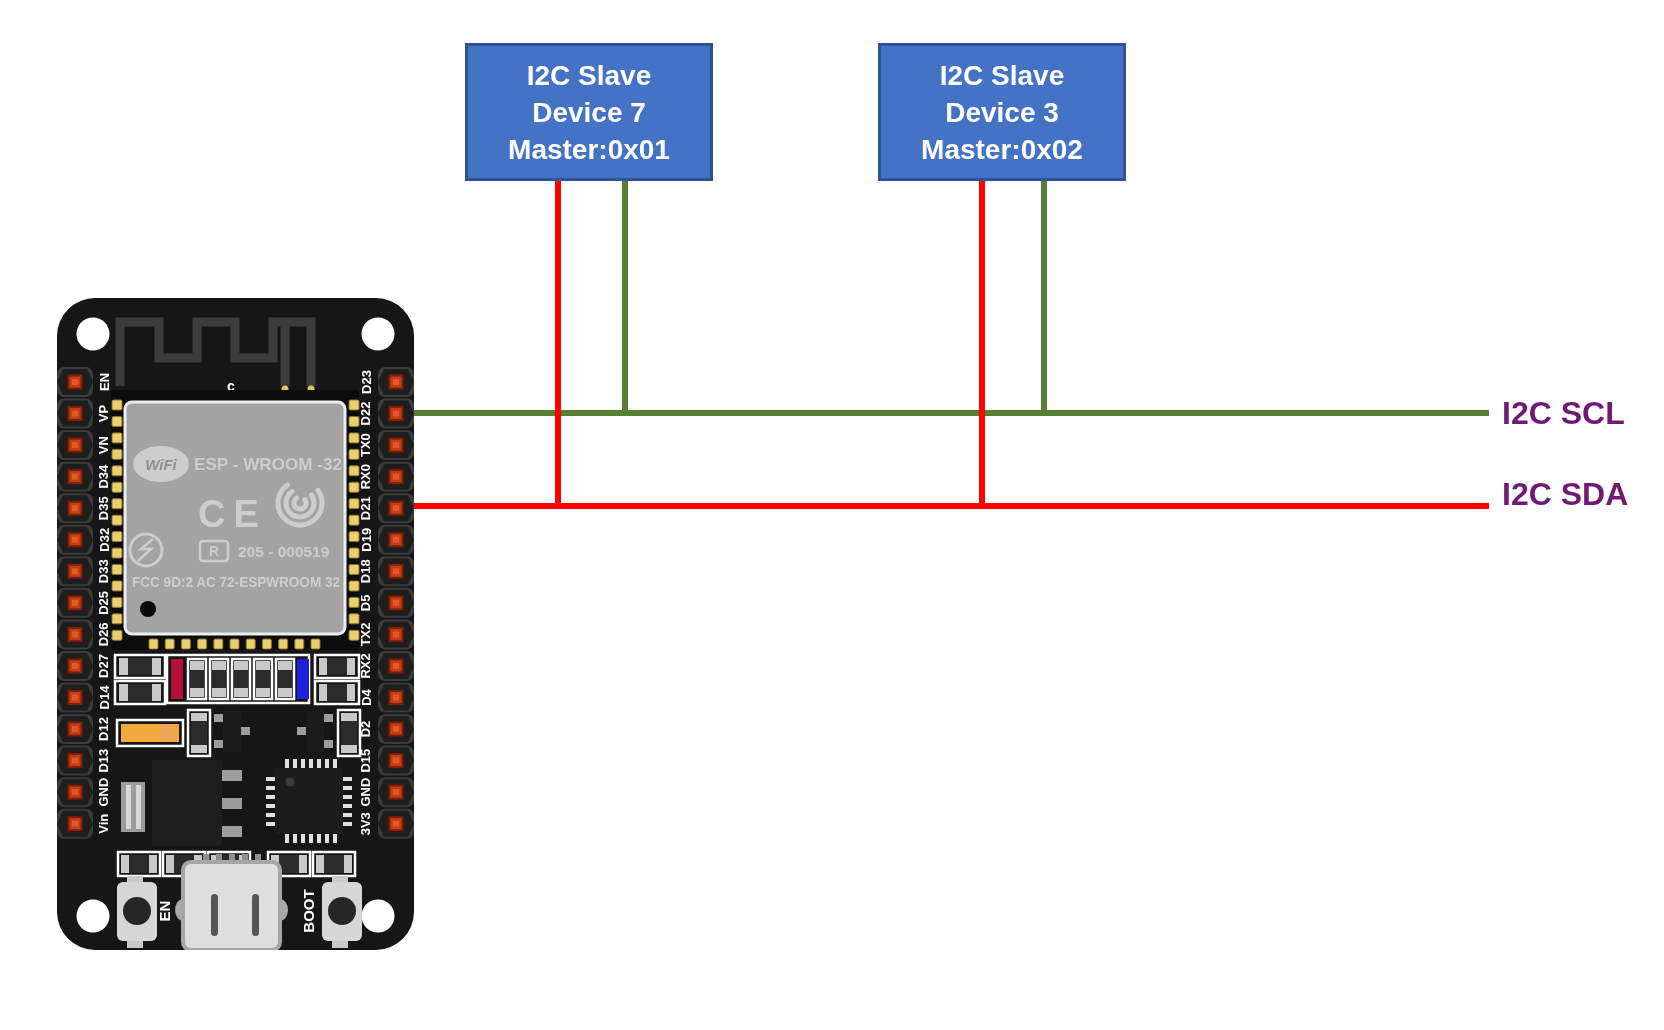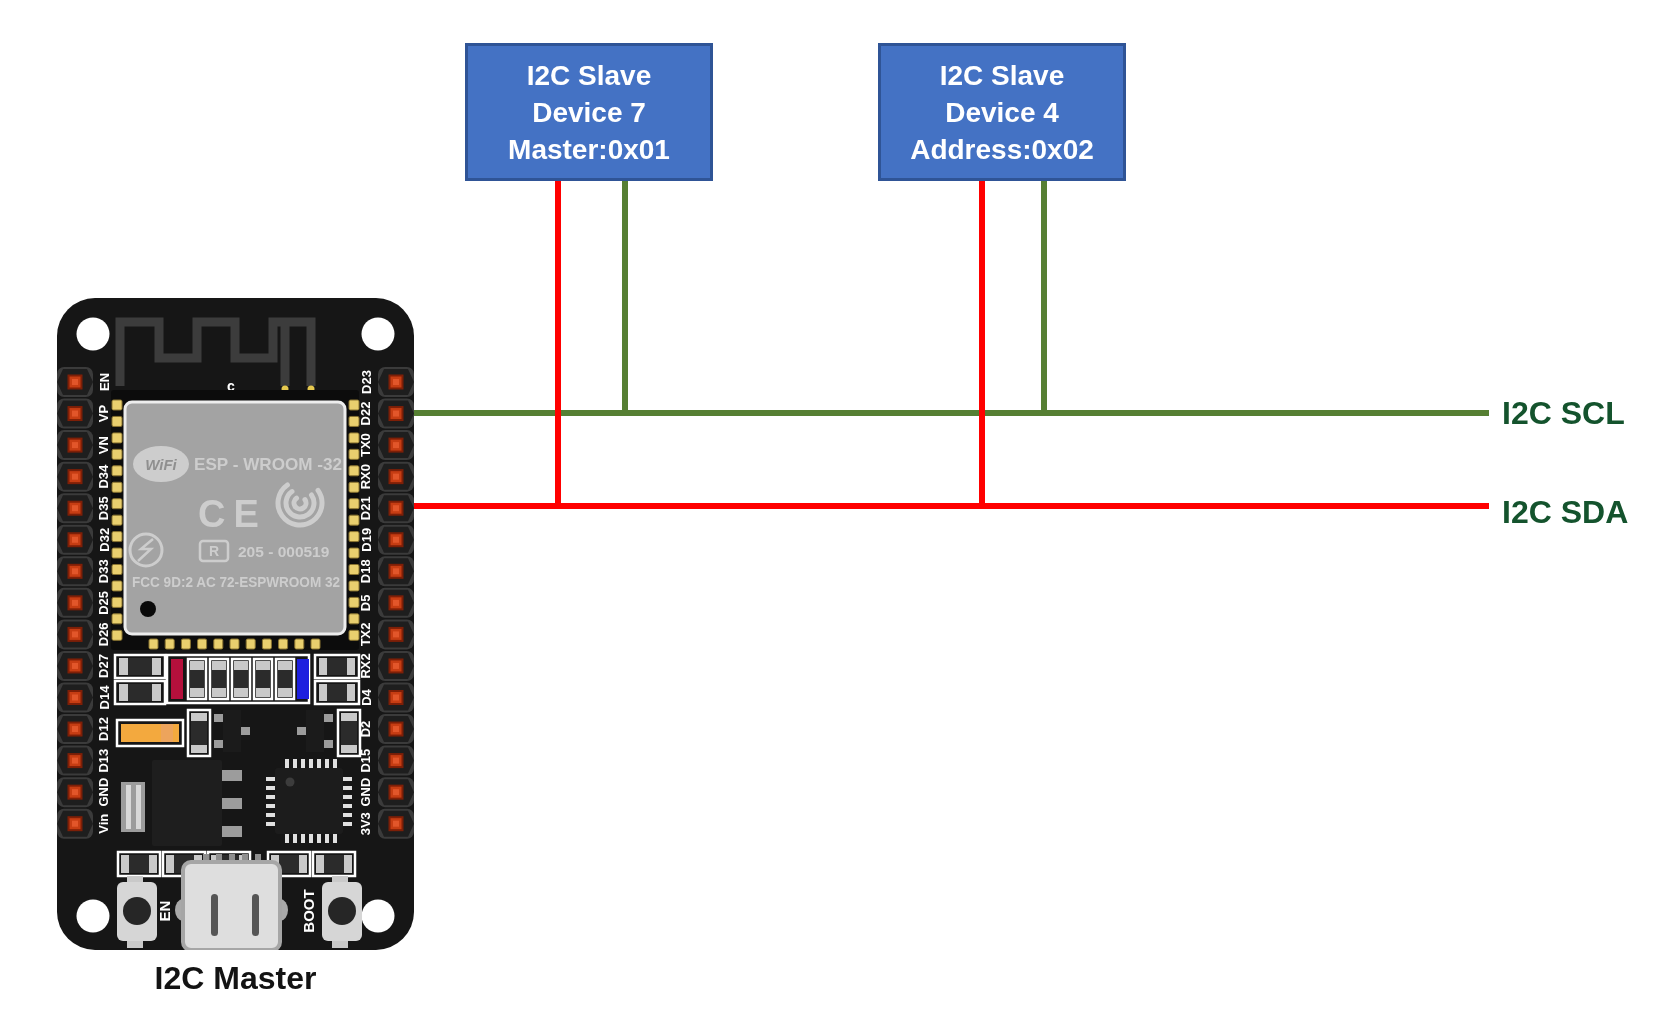--- a/index.html
+++ b/index.html
@@ -7,23 +7,23 @@
   .stage{position:absolute;left:0;top:0;width:1664px;height:1030px;}
   .wire-svg{position:absolute;left:0;top:0;z-index:0;}
   .slave-box{
     position:absolute;top:43px;width:248px;height:138px;box-sizing:border-box;
     border:3px solid #2F5496;background:#4472C4;color:#ffffff;font-weight:bold;
     font-size:28px;line-height:37px;text-align:center;display:flex;flex-direction:column;
     justify-content:center;align-items:center;z-index:2;
   }
   #slave1{left:465px;}
   #slave2{left:878px;}
-  .bus-label{position:absolute;left:1502px;font-size:32px;line-height:32px;font-weight:bold;color:#14532d;z-index:2;white-space:nowrap;}
+  .bus-label{position:absolute;left:1502px;font-size:32px;line-height:32px;font-weight:bold;color:#701a75;z-index:2;white-space:nowrap;}
   #scl-label{top:397px;}
-  #sda-label{top:496px;}
+  #sda-label{top:478px;}
   .master-label{position:absolute;left:57px;top:960px;width:357px;text-align:center;font-size:32px;font-weight:bold;color:#131313;z-index:2;}
   .board{position:absolute;left:57px;top:298px;width:357px;height:652px;z-index:2;}
   .board text{font-family:"Liberation Sans",sans-serif;}
   .wb{fill:none;stroke:#ffffff;stroke-width:2.5;}
   .chip{fill:#2b2b2b;}
   .cap{fill:#c9c9c9;}
   .leg{fill:#9c9c9c;}
 </style>
 </head>
 <body>
@@ -43,27 +43,26 @@
     </g>
   </svg>
 
   <div class="slave-box" id="slave1" style="background-color: rgb(68, 114, 196); border-color: rgb(47, 84, 150);">
     <span>I2C Slave</span>
     <span>Device 7</span>
     <span>Master:0x01</span>
   </div>
   <div class="slave-box" id="slave2" style="background-color: rgb(68, 114, 196); border-color: rgb(47, 84, 150);">
     <span>I2C Slave</span>
-    <span>Device 4</span>
-    <span>Address:0x02</span>
+    <span>Device 3</span>
+    <span>Master:0x02</span>
   </div>
 
   <div class="bus-label" id="scl-label">I2C SCL</div>
   <div class="bus-label" id="sda-label">I2C SDA</div>
-  <div class="master-label">I2C Master</div>
 
   <svg class="board" viewBox="0 0 357 652" width="357" height="652">
     <rect x="0" y="0" width="357" height="652" rx="38" fill="#161616"></rect>
 
     <g fill="#ffffff">
       <circle cx="36" cy="36" r="16.5"></circle>
       <circle cx="321" cy="36" r="16.5"></circle>
       <circle cx="36" cy="618" r="16.5"></circle>
       <circle cx="321" cy="618" r="16.5"></circle>
     </g>

